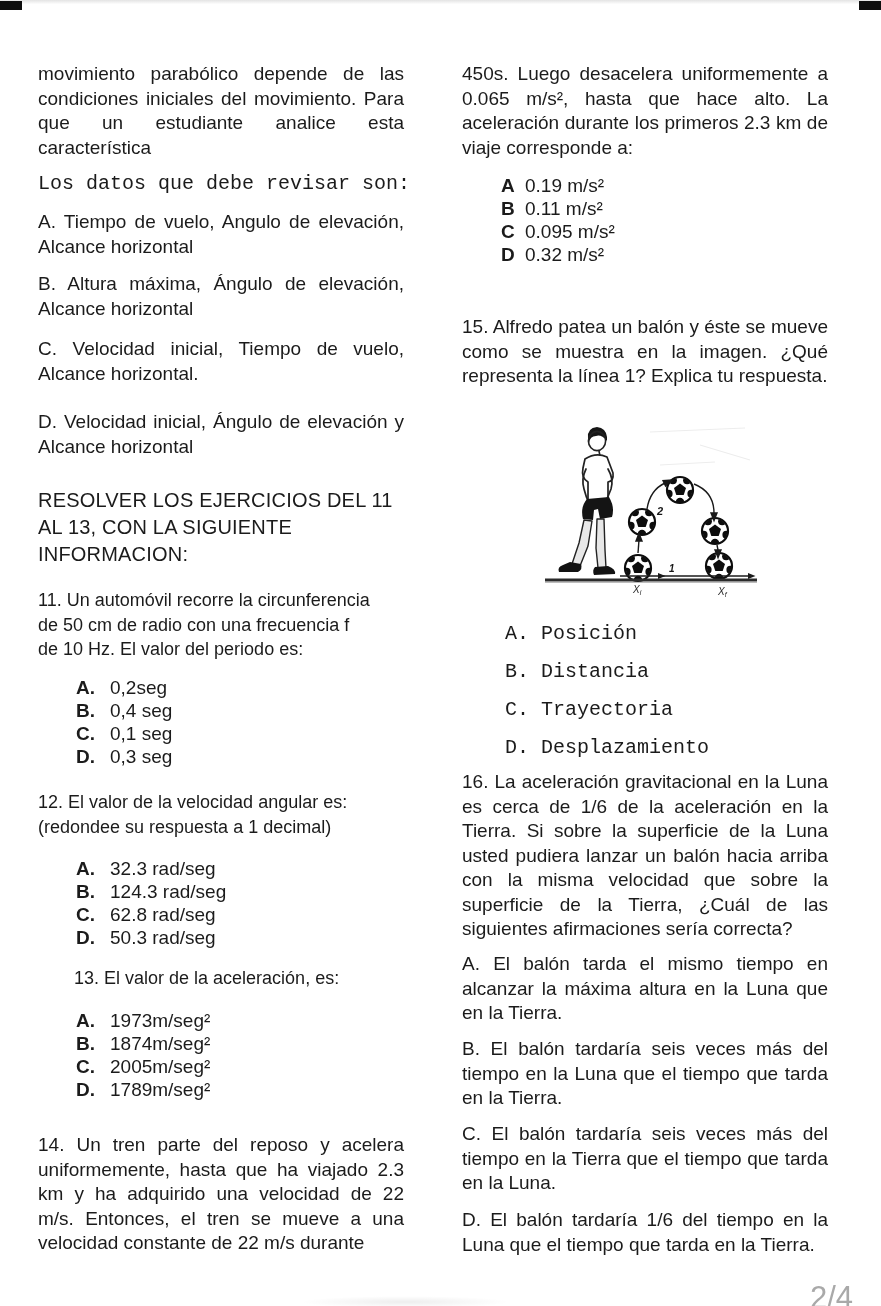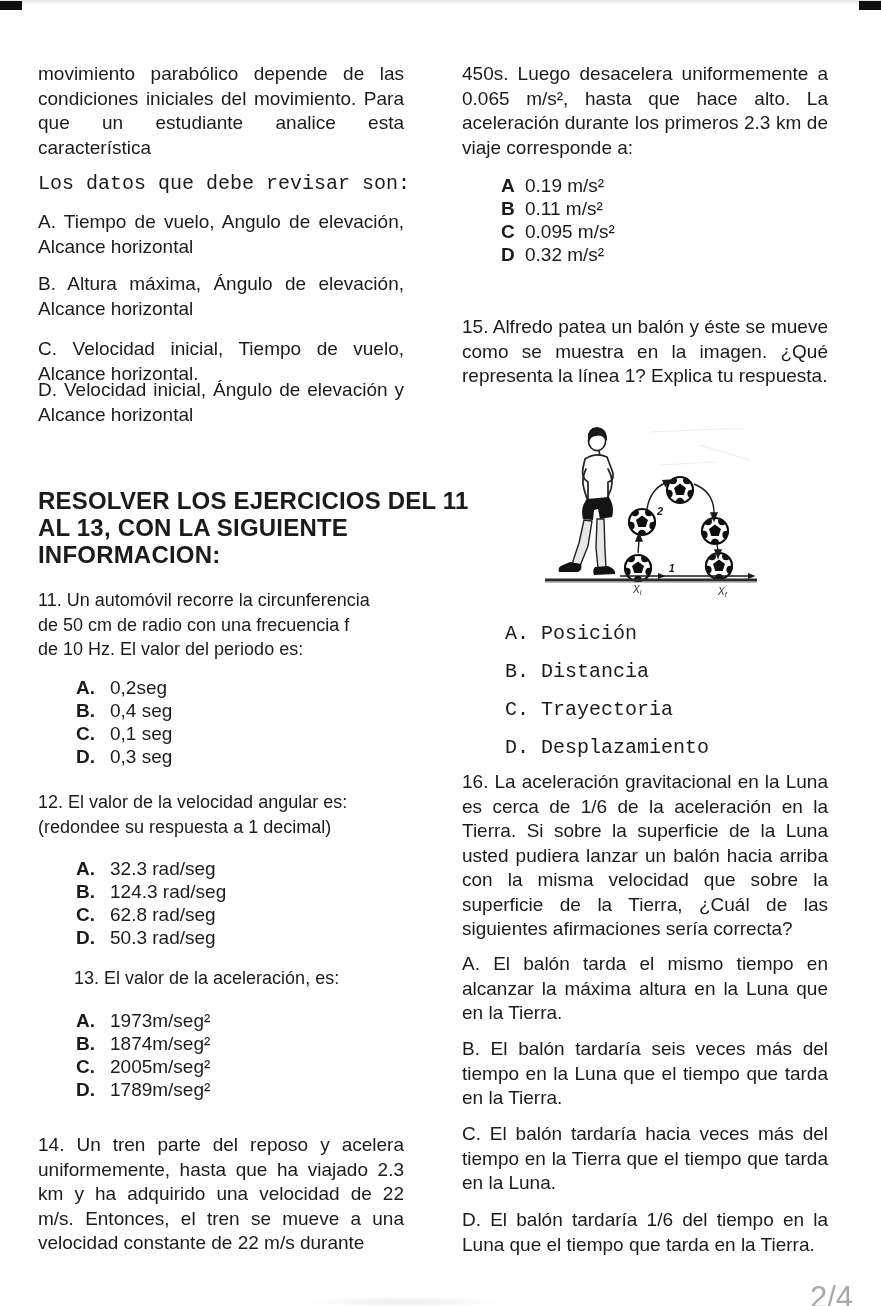--- a/index.html
+++ b/index.html
@@ -4,21 +4,21 @@
 <style>
   html,body{margin:0;padding:0;}
   body{
     width:881px;height:1306px;overflow:hidden;background:#ffffff;
     font-family:"Liberation Sans","DejaVu Sans",sans-serif;
     color:#1b1b1b;position:relative;
   }
   .abs{position:absolute;}
   .para{font-size:19px;line-height:24.5px;text-align:justify;text-align-last:left;}
   .pre{font-size:18px;line-height:24.5px;white-space:pre-line;}
-  .heading{font-size:24px;line-height:27px;font-weight:700;white-space:pre-line;letter-spacing:.2px;}
+  .heading{font-size:20px;line-height:27px;font-weight:400;white-space:pre-line;letter-spacing:.2px;}
   .optlist{font-size:19px;line-height:23px;}
   .optrow{display:flex;}
   .ol{font-weight:700;width:34px;flex:0 0 34px;}
   .ol2{font-weight:700;width:24px;flex:0 0 24px;}
   .plain{font-size:20px;line-height:24.5px;font-family:Liberation Mono, monospace;}
   .topline{left:0;top:0;width:881px;height:4px;background:linear-gradient(#e3e3e3,#fdfdfd);}
   .corner{background:#0e0e0e;height:9px;width:22px;top:1px;}
   .pagenum{font-size:31px;line-height:31px;color:#a9a9a9;}
   .smudge{width:210px;height:12px;background:radial-gradient(ellipse at center,rgba(0,0,0,0.07),rgba(0,0,0,0) 70%);}
 </style>
@@ -30,21 +30,21 @@
 <div class="abs corner" style="left:859;left:859px;"></div>
 <div class="abs smudge" style="left:300px;top:1296px;"></div>
 
 <div class="abs para" style="left:38px;top:62px;width:366px;">movimiento parabólico depende de las condiciones iniciales del movimiento. Para que un estudiante analice esta característica</div>
 
 <div class="abs plain" style="left:38px;top:172px;">Los datos que debe revisar son:</div>
 
 <div class="abs para" style="left:38px;top:210px;width:366px;">A. Tiempo de vuelo, Angulo de elevación, Alcance horizontal</div>
 <div class="abs para" style="left:38px;top:272px;width:366px;">B. Altura máxima, Ángulo de elevación, Alcance horizontal</div>
 <div class="abs para" style="left:38px;top:337px;width:366px;">C. Velocidad inicial, Tiempo de vuelo, Alcance horizontal.</div>
-<div class="abs para" style="left:38px;top:378px;width:366px;">D. Velocidad inicial, Ángulo de elevación y Alcance horizontal</div>
+<div class="abs para" style="left:38px;top:410px;width:366px;">D. Velocidad inicial, Ángulo de elevación y Alcance horizontal</div>
 
 <div class="abs heading" style="left:38px;top:487px;">RESOLVER LOS EJERCICIOS DEL 11
 AL 13, CON LA SIGUIENTE
 INFORMACION:</div>
 
 <div class="abs pre" style="left:38px;top:588px;">11. Un automóvil recorre la circunferencia
 de 50 cm de radio con una frecuencia f
 de 10 Hz. El valor del periodo es:</div>
 <div class="abs optlist" style="left:76px;top:676px;">
   <div class="optrow">
@@ -203,16 +203,16 @@
 
 <div class="abs plain" style="left:505px;top:622px;">A. Posición</div>
 <div class="abs plain" style="left:505px;top:660px;">B. Distancia</div>
 <div class="abs plain" style="left:505px;top:698px;">C. Trayectoria</div>
 <div class="abs plain" style="left:505px;top:736px;">D. Desplazamiento</div>
 
 <div class="abs para" style="left:462px;top:770px;width:366px;">16. La aceleración gravitacional en la Luna es cerca de 1/6 de la aceleración en la Tierra. Si sobre la superficie de la Luna usted pudiera lanzar un balón hacia arriba con la misma velocidad que sobre la superficie de la Tierra, ¿Cuál de las siguientes afirmaciones sería correcta?</div>
 
 <div class="abs para" style="left:462px;top:952px;width:366px;">A. El balón tarda el mismo tiempo en alcanzar la máxima altura en la Luna que en la Tierra.</div>
 <div class="abs para" style="left:462px;top:1037px;width:366px;">B. El balón tardaría seis veces más del tiempo en la Luna que el tiempo que tarda en la Tierra.</div>
-<div class="abs para" style="left:462px;top:1122px;width:366px;">C. El balón tardaría hacia veces más del tiempo en la Tierra que el tiempo que tarda en la Luna.</div>
+<div class="abs para" style="left:462px;top:1122px;width:366px;">C. El balón tardaría seis veces más del tiempo en la Tierra que el tiempo que tarda en la Luna.</div>
 <div class="abs para" style="left:462px;top:1208px;width:366px;">D. El balón tardaría 1/6 del tiempo en la Luna que el tiempo que tarda en la Tierra.</div>
 
 <div class="abs pagenum" style="left:810px;top:1282px;">2/4</div>
 
 </body></html>

